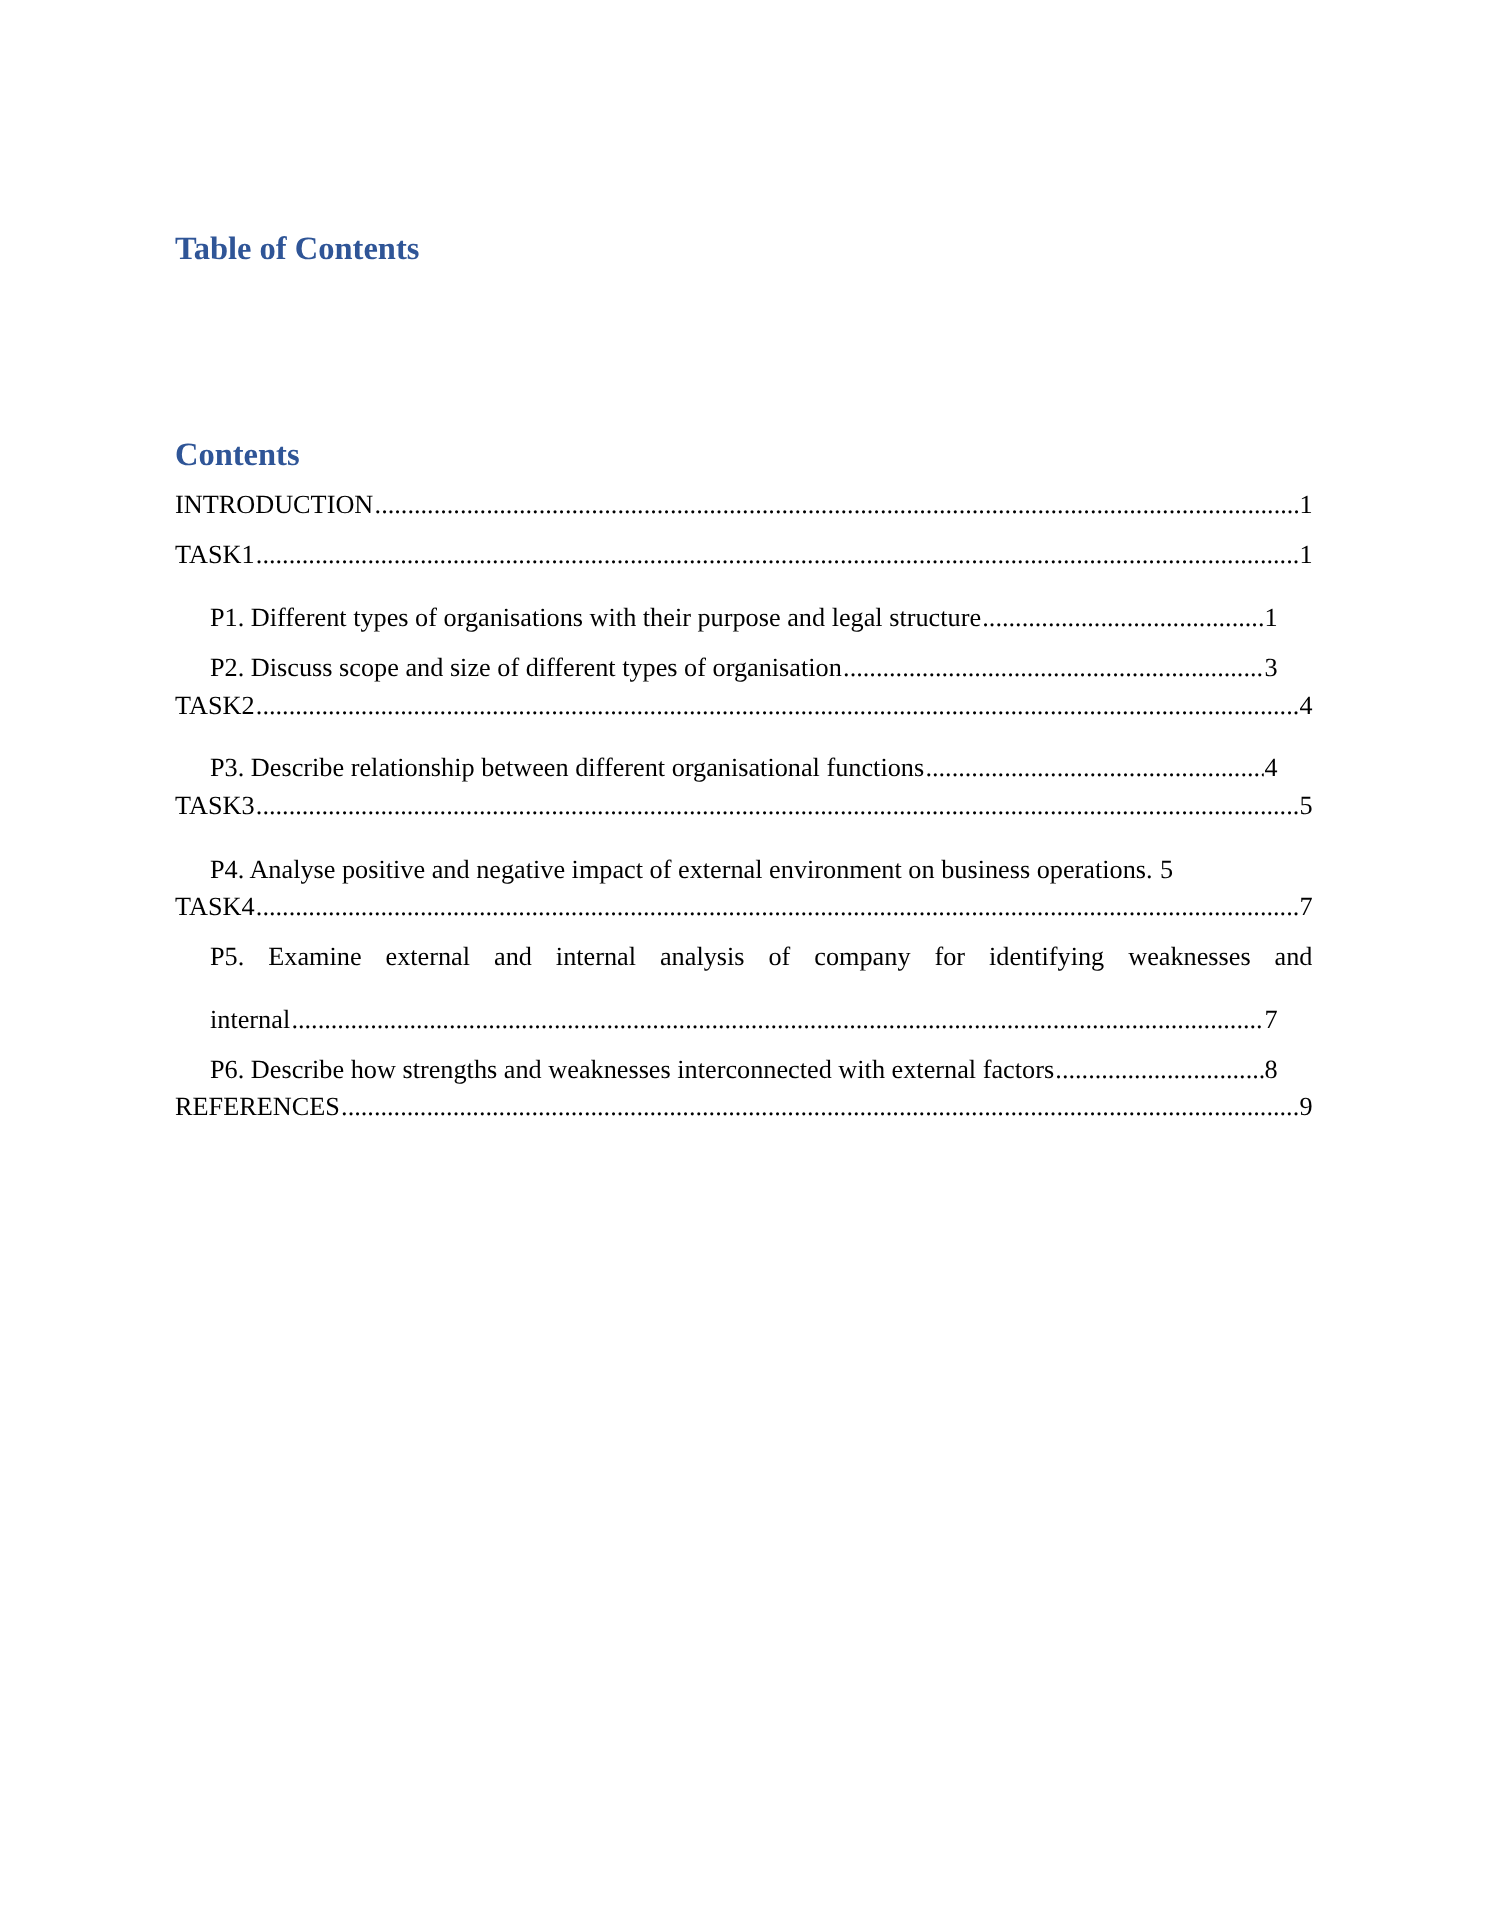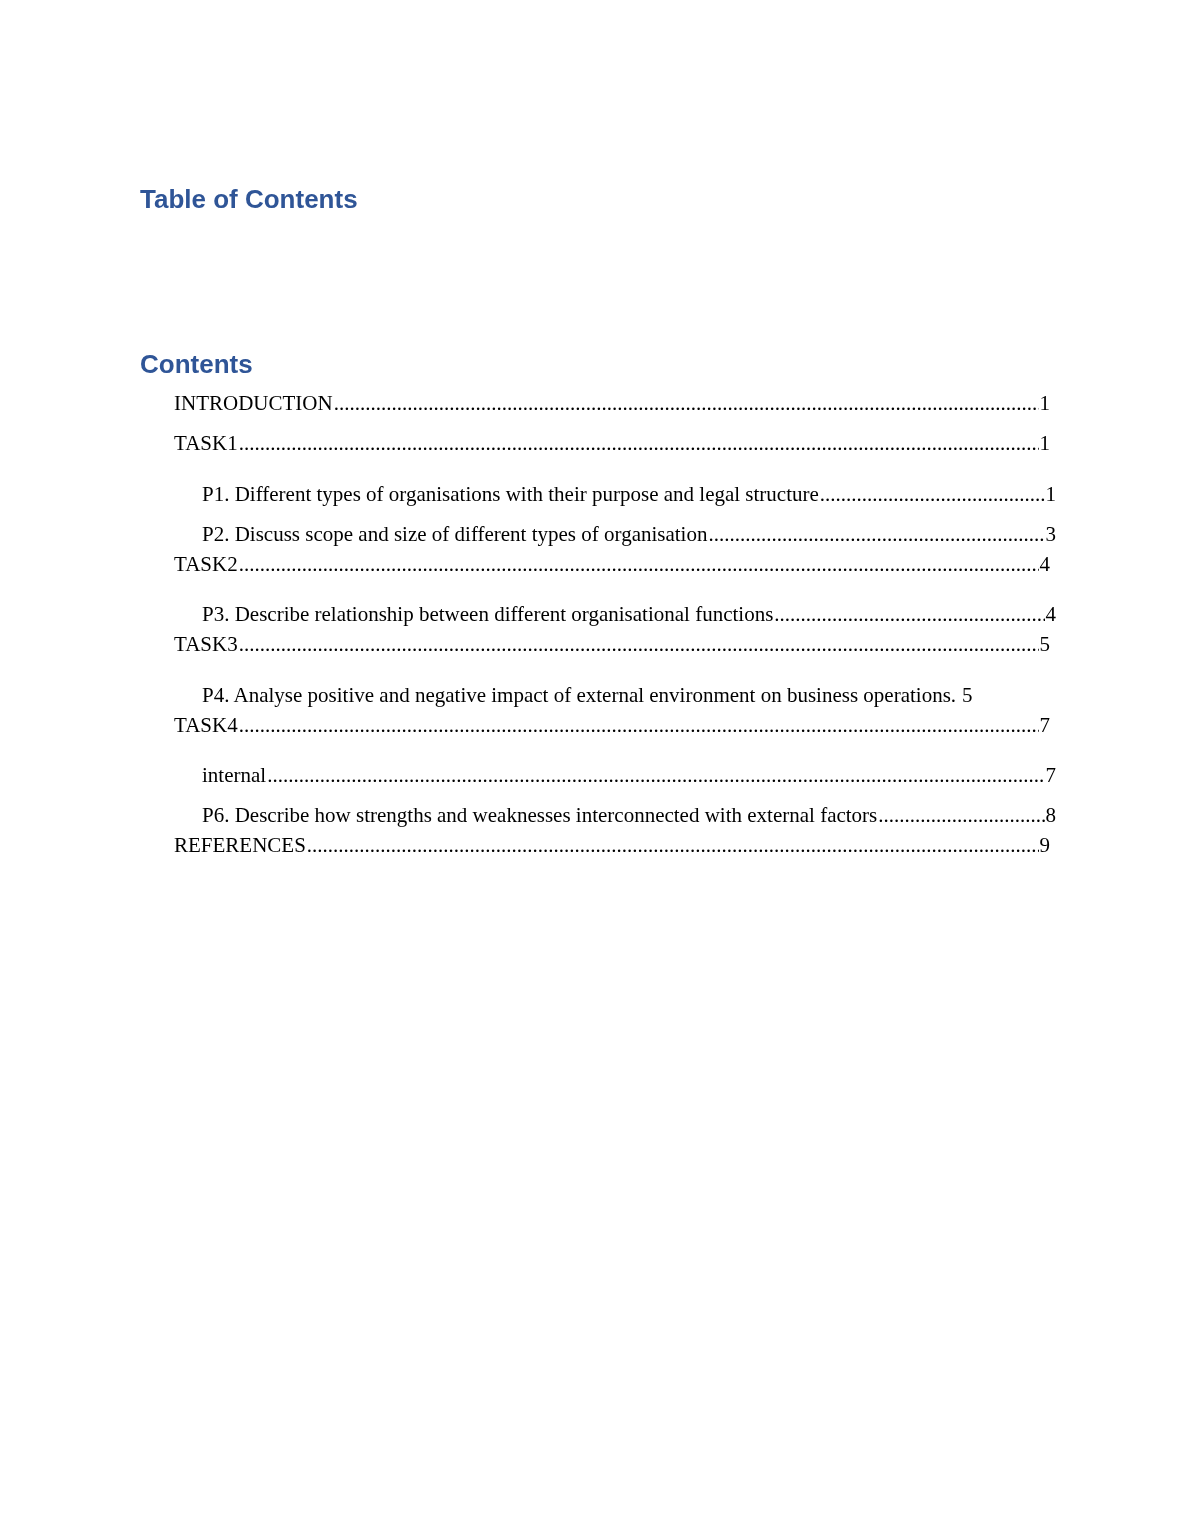--- a/index.html
+++ b/index.html
@@ -16,21 +16,21 @@
     .page {
       position: absolute;
       left: 0; top: 0;
       width: 1190px;
       height: 1540px;
       background: #ffffff;
     }
     .heading {
       position: absolute;
       left: 140px;
-      font-family: Liberation Sans, sans-serif;
+      font-family: Liberation Serif, serif;
       font-weight: bold;
       color: #2f5597;
       margin: 0;
       white-space: nowrap;
     }
     .h-toc { top: 184px; font-size: 26px; }
     .h-contents { top: 349px; font-size: 26px; }
 
     .toc {
       position: absolute;
@@ -42,21 +42,20 @@
       color: #000000;
     }
     .toc-row {
       position: relative;
       height: 40.2px;
       line-height: 30px;
       display: flex;
       align-items: flex-start;
       white-space: nowrap;
       overflow: hidden;
-      margin-left: 34px;
     }
     .toc-row.sub { padding-left: 28px; width: 882px; align-items: flex-end; }
     .toc-row.sub.short { width: 854px; }
     .toc-row .label { flex: 0 0 auto; }
     .toc-row .leader {
       flex: 1 1 auto;
       overflow: hidden;
       margin: 0 1px;
       letter-spacing: 0;
     }
@@ -131,20 +130,23 @@
       <span class="label">P4. Analyse positive and negative impact of external environment on business operations.</span>
       <span class="page-num">5</span>
     </div>
 
     <div class="toc-row">
       <span class="label">TASK4</span>
       <span class="leader"></span>
       <span class="page-num">7</span>
     </div>
 
+    <div class="toc-row sub justify">
+      <span class="label">P5. Examine external and internal analysis of company for identifying weaknesses and</span>
+    </div>
     <div class="toc-row sub short">
       <span class="label">internal</span>
       <span class="leader"></span>
       <span class="page-num">7</span>
     </div>
 
     <div class="toc-row sub short">
       <span class="label">P6. Describe how strengths and weaknesses interconnected with external factors</span>
       <span class="leader"></span>
       <span class="page-num">8</span>

